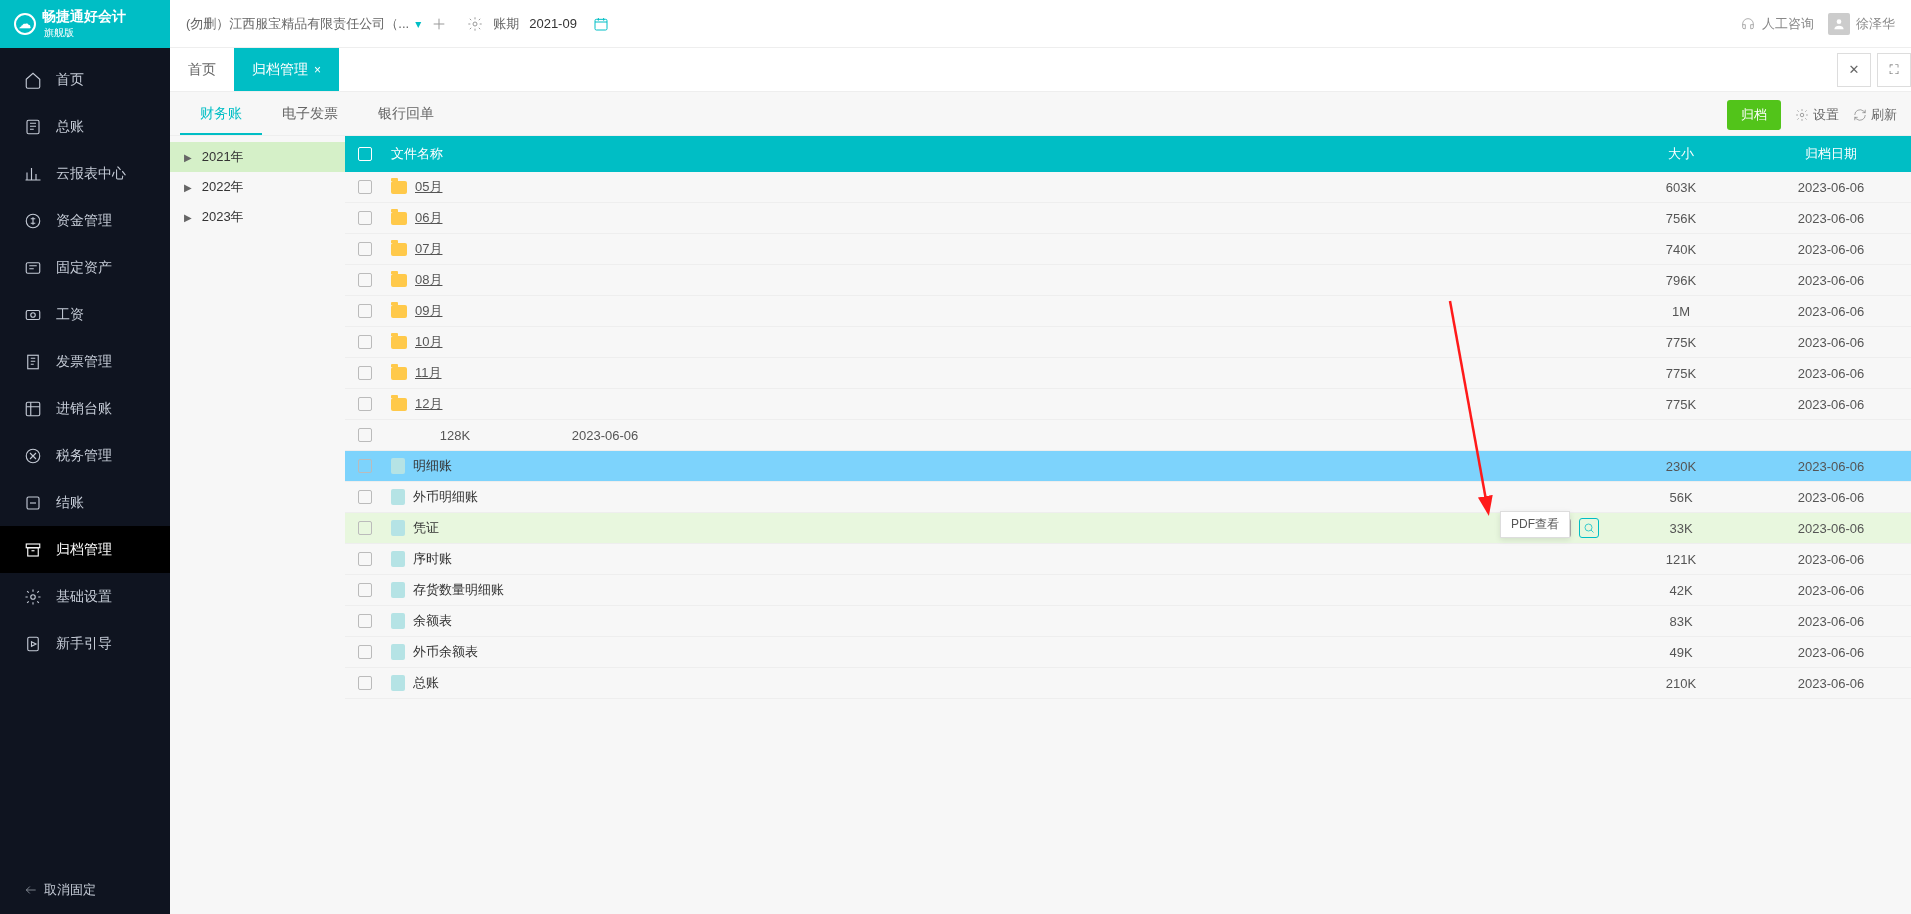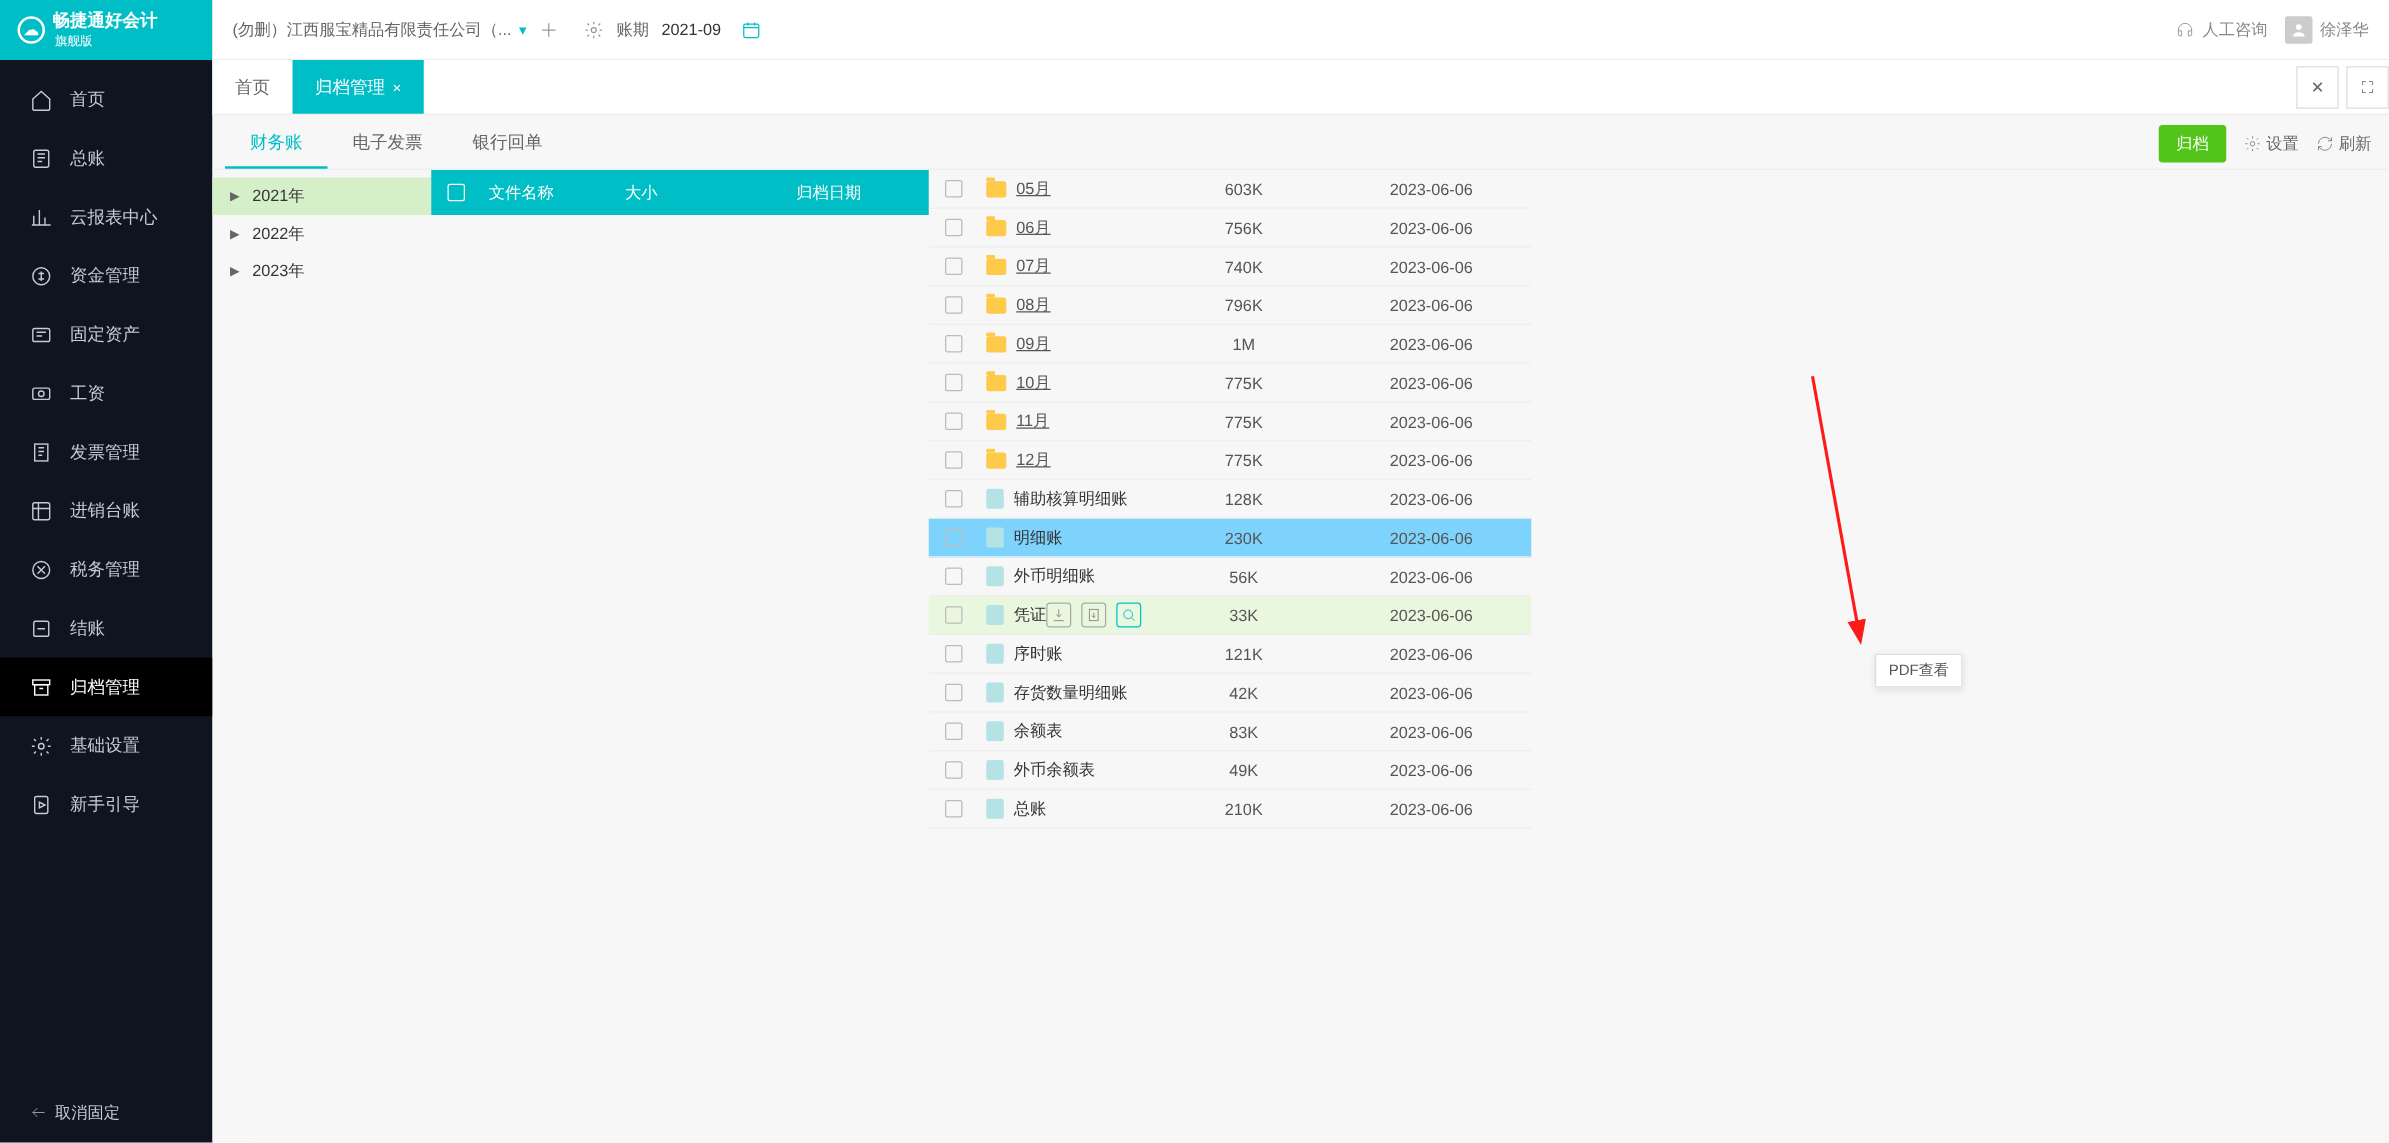--- a/index.html
+++ b/index.html
@@ -51,21 +51,21 @@
 .btn-archive { background: #52c41a; color: #fff; border: none; padding: 6px 14px; border-radius: 3px; cursor: pointer; font-size: 13px; }
 .link-btn { color: #666; cursor: pointer; display: flex; align-items: center; gap: 4px; font-size: 13px; }
 .link-btn svg { width: 14px; height: 14px; stroke: currentColor; fill: none; }
 
 .body-split { flex: 1; display: flex; }
 .year-tree { width: 175px; padding: 6px 0; }
 .year-item { height: 30px; display: flex; align-items: center; padding: 0 14px; cursor: pointer; font-size: 13px; color: #333; }
 .year-item.active { background: #d5f0c8; }
 .tri { margin-right: 10px; color: #666; font-size: 10px; }
 
-.table-wrap { flex: 1; display: flex; flex-direction: row; position: relative; }
+.table-wrap { flex: 1; display: flex; flex-direction: column; position: relative; }
 .table-head { height: 36px; background: #00bec5; color: #fff; display: flex; align-items: center; font-size: 13px; }
 .col-check { width: 40px; display: flex; align-items: center; justify-content: center; }
 .col-name { flex: 1; padding-left: 6px; display: flex; align-items: center; }
 .col-size { width: 140px; text-align: center; }
 .col-date { width: 160px; text-align: center; }
 .chk { width: 14px; height: 14px; border: 1px solid #fff; border-radius: 2px; background: transparent; }
 .table-body .chk { border-color: #bbb; }
 .trow { height: 31px; display: flex; align-items: center; border-bottom: 1px solid #eee; font-size: 13px; color: #555; }
 .trow.hl-dark { background: #7dd3fc; }
 .trow.hl-light { background: #e8f7de; }
@@ -432,25 +432,20 @@
                   <span class="fname link">12月</span>
                   <div style="flex:1"></div>
                 </div>
                 <div class="col-size">775K</div>
                 <div class="col-date">2023-06-06</div>
               </div>
               <div class="trow">
                 <div class="col-check">
                   <span class="chk"></span>
                 </div>
-                <div class="col-name">
-                  <span class="file-ico"></span>
-                  <span class="fname">辅助核算明细账</span>
-                  <div style="flex:1"></div>
-                </div>
                 <div class="col-size">128K</div>
                 <div class="col-date">2023-06-06</div>
               </div>
               <div class="trow hl-dark">
                 <div class="col-check">
                   <span class="chk"></span>
                 </div>
                 <div class="col-name">
                   <span class="file-ico"></span>
                   <span class="fname">明细账</span>
@@ -557,21 +552,21 @@
                 <div class="col-name">
                   <span class="file-ico"></span>
                   <span class="fname">总账</span>
                   <div style="flex:1"></div>
                 </div>
                 <div class="col-size">210K</div>
                 <div class="col-date">2023-06-06</div>
               </div>
             </div>
 
-          <div class="tooltip" style="left:1155px; top:387px;">PDF查看</div>
+          <div class="tooltip" style="left:1155px; top:375px;">PDF查看</div>
 
           <div class="arrow-anno" style="left:1095px; top:165px;">
             <svg width="60" height="220">
               <defs>
                   <marker id="ah" markerWidth="10" markerHeight="10" refX="6" refY="3" orient="auto">
                     <path d="M0,0 L0,6 L8,3 z" fill="#ff1a1a"></path>
                   </marker>
                 </defs>
               <line x1="10" y1="0" x2="48" y2="210" stroke="#ff1a1a" stroke-width="2.5" marker-end="url(#ah)"></line>
             </svg>

